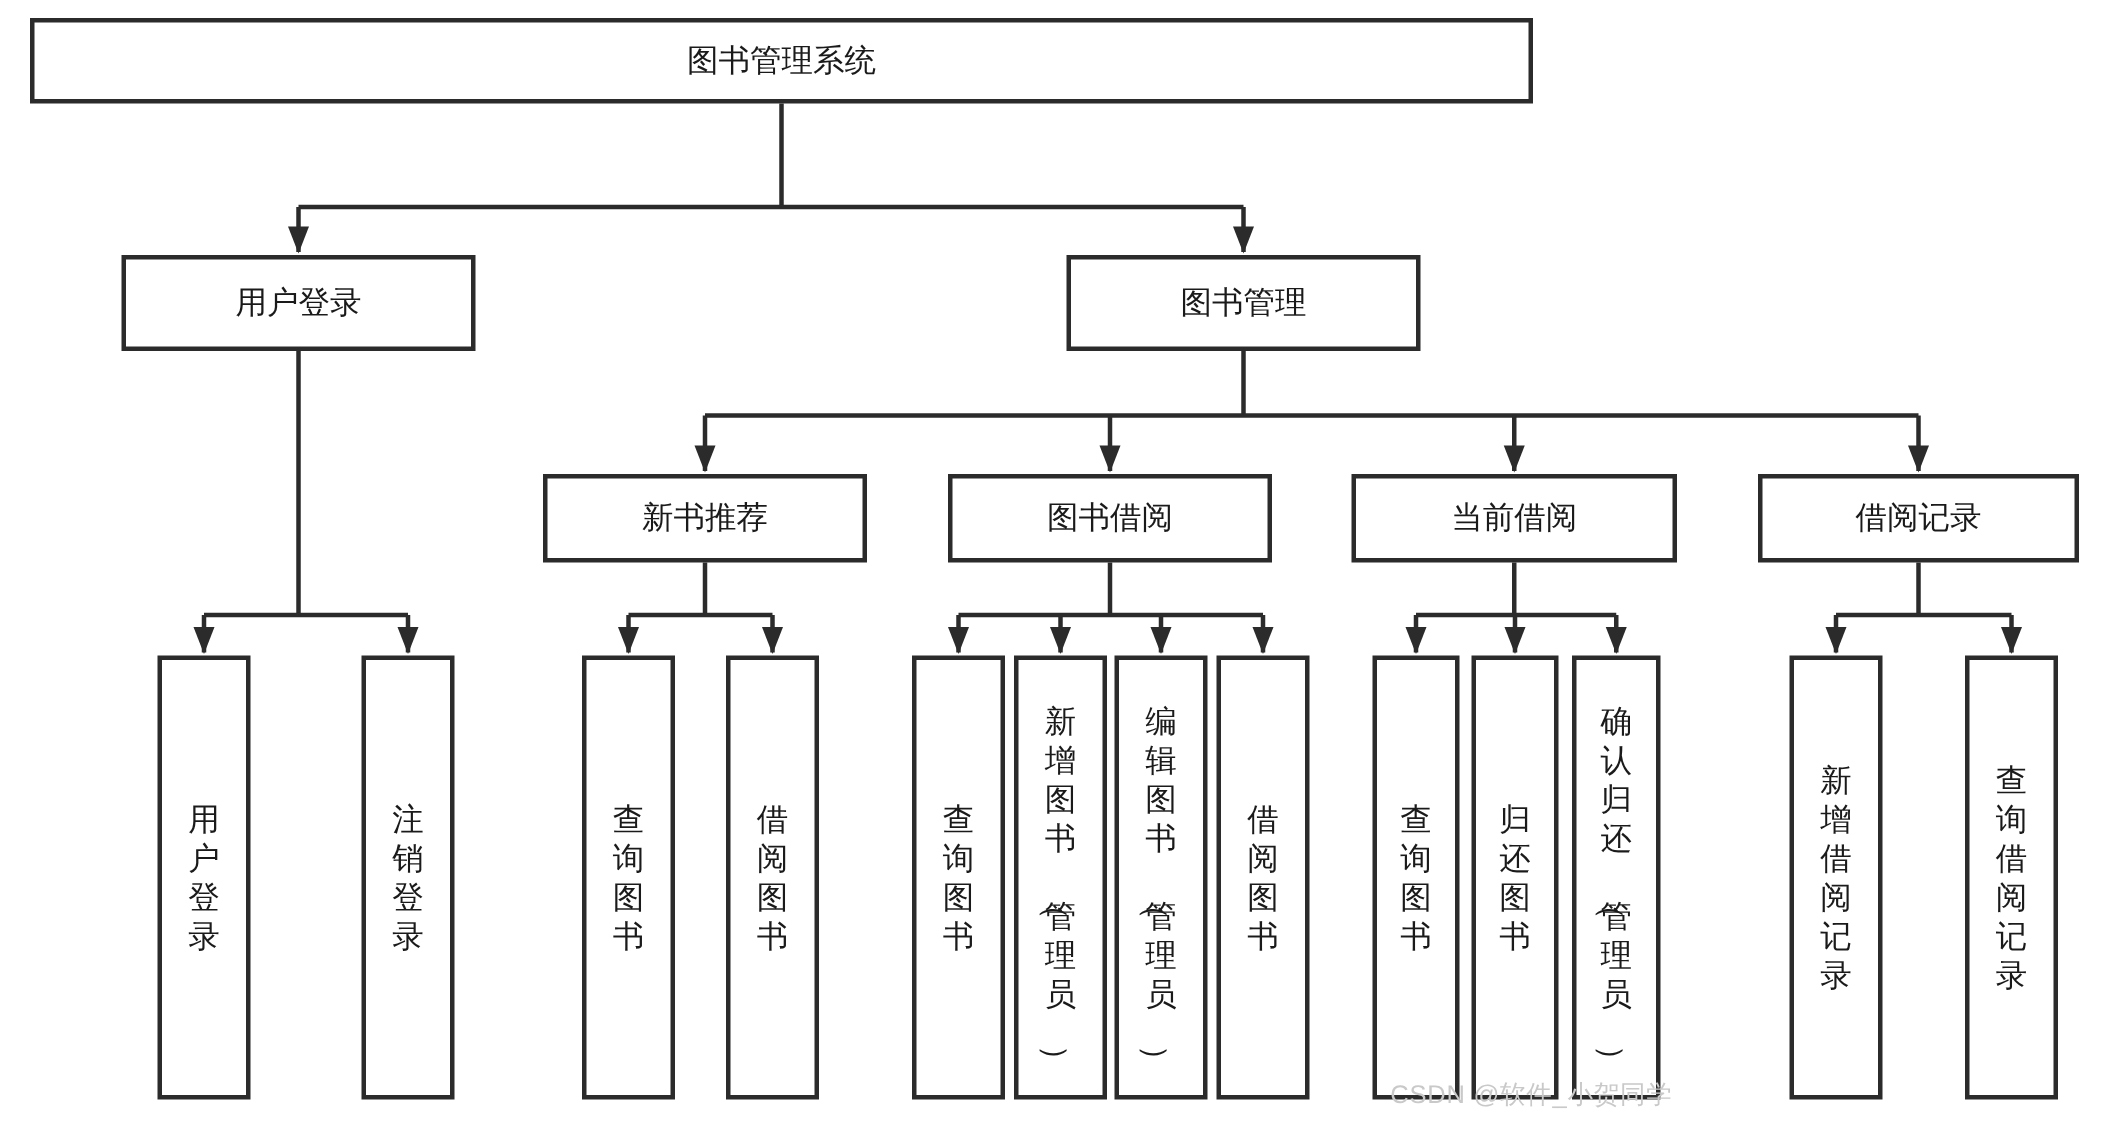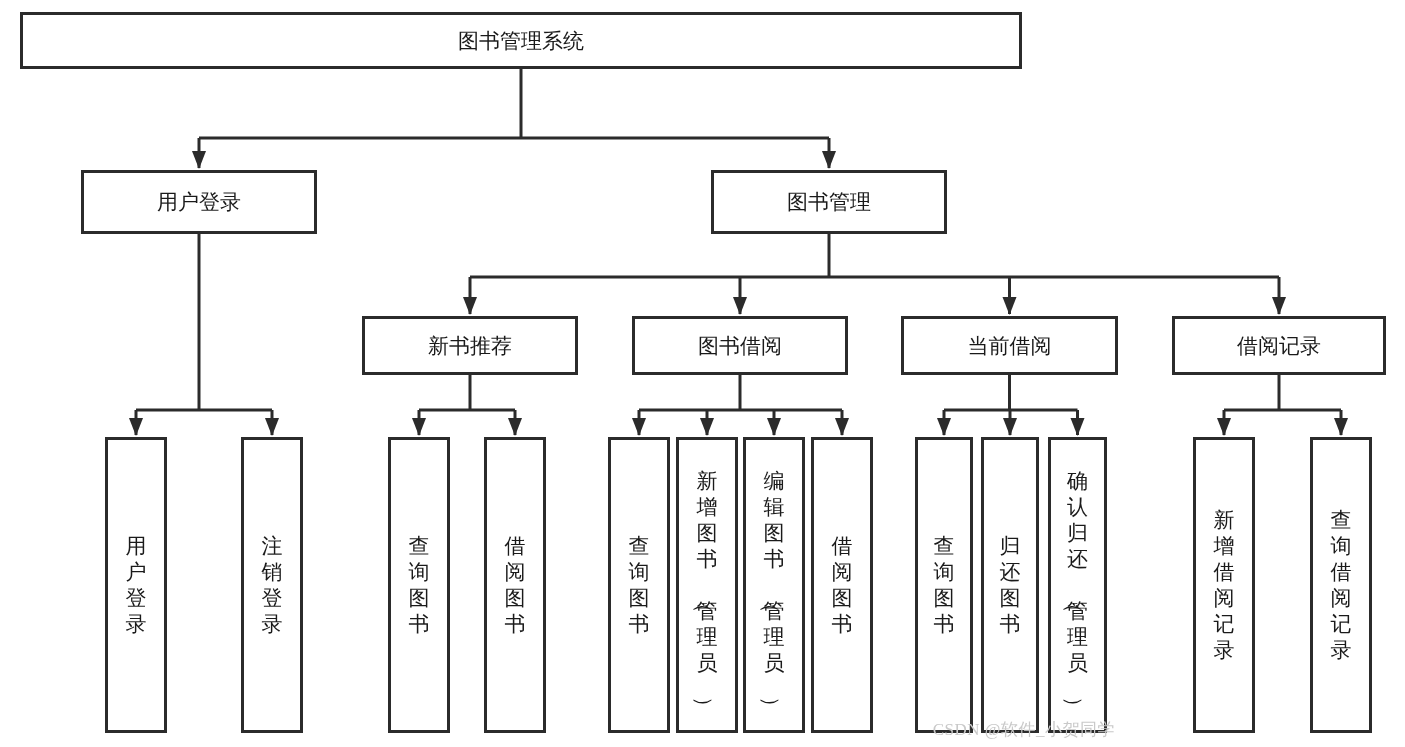--- a/index.html
+++ b/index.html
@@ -50,21 +50,21 @@
     fill: none;
   }
   .arrow-head {
     fill: #2b2b2b;
     stroke: none;
   }
   .watermark {
     position: absolute;
     right: 12px;
     bottom: 6px;
-    font-family: Liberation Serif, serif;
+    font-family: Liberation Sans, sans-serif;
     font-size: 17px;
     color: #c9c9c9;
     letter-spacing: 0.5px;
     white-space: nowrap;
     pointer-events: none;
     text-align: center;
   }
 </style>
 </head>
 <body>

